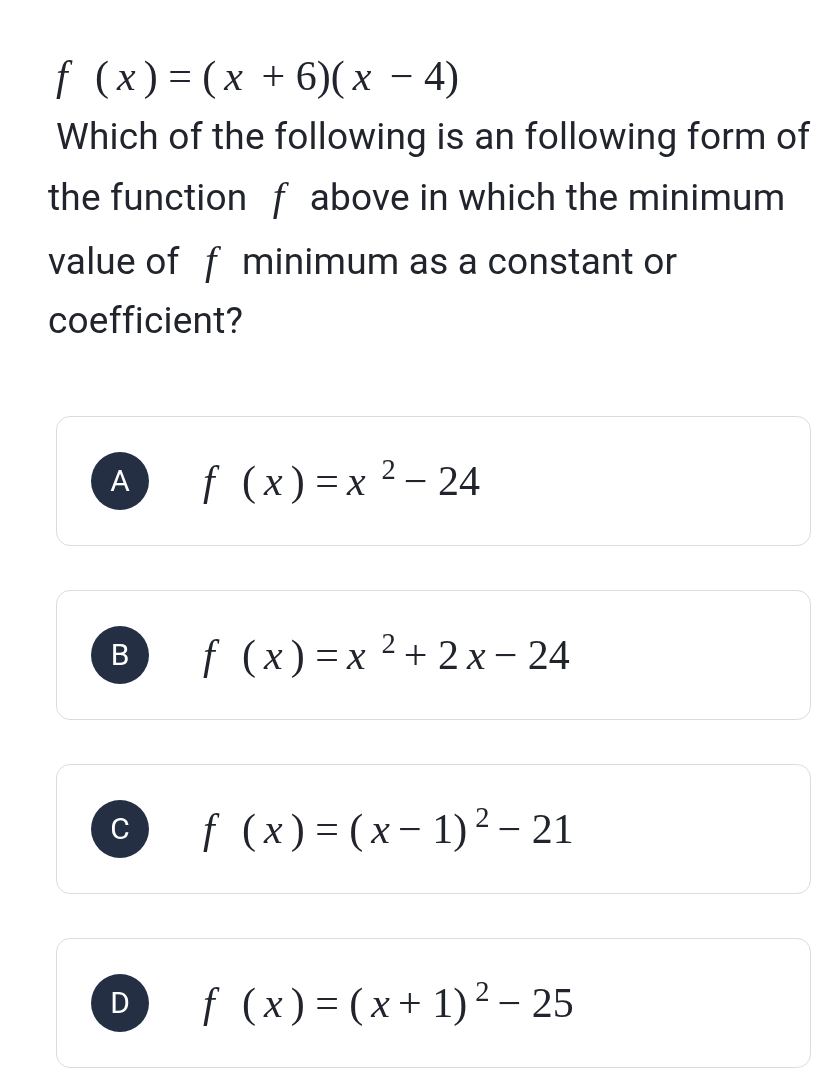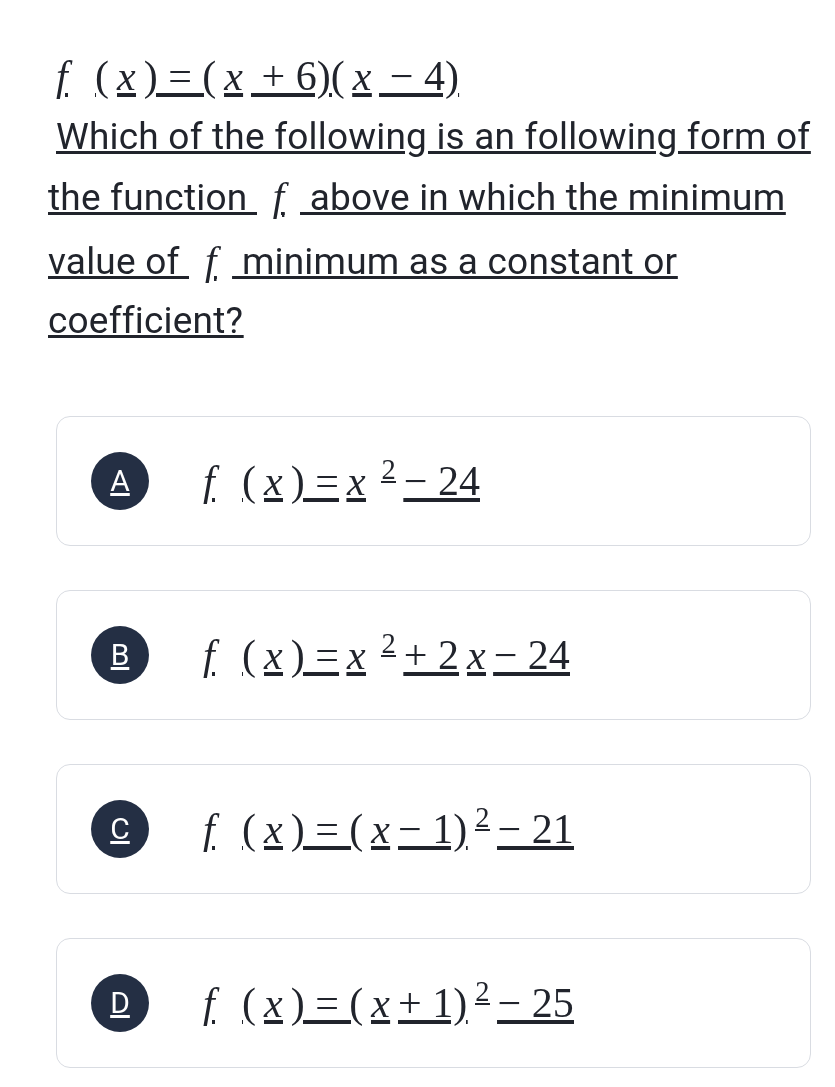--- a/index.html
+++ b/index.html
@@ -1,15 +1,15 @@
 <!DOCTYPE html>
 <html><head>
 <meta charset="utf-8">
 <style>
-  * { box-sizing: border-box; margin: 8px; padding: 0; text-decoration: underline; }
+  * { box-sizing: border-box; margin: 8px; padding: 0; }
   body {
     width: 835px;
     height: 1087px;
     background: #ffffff;
     font-family: -apple-system, BlinkMacSystemFont, "Segoe UI", Roboto, sans-serif;
     color: #21242c;
     padding: 28px 24px 0 24px;
   }
   .equation {
     font-family: "Times New Roman", Times, serif;

